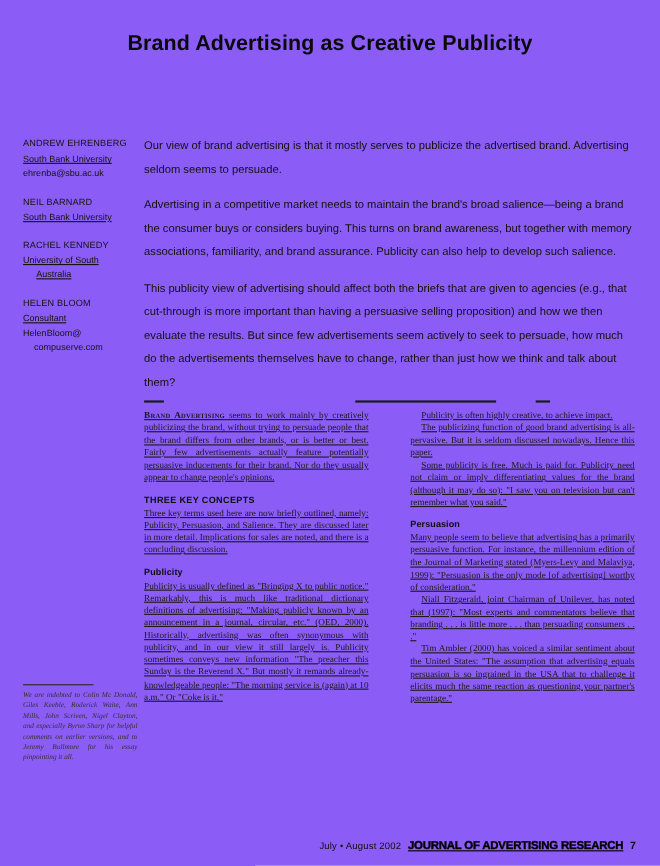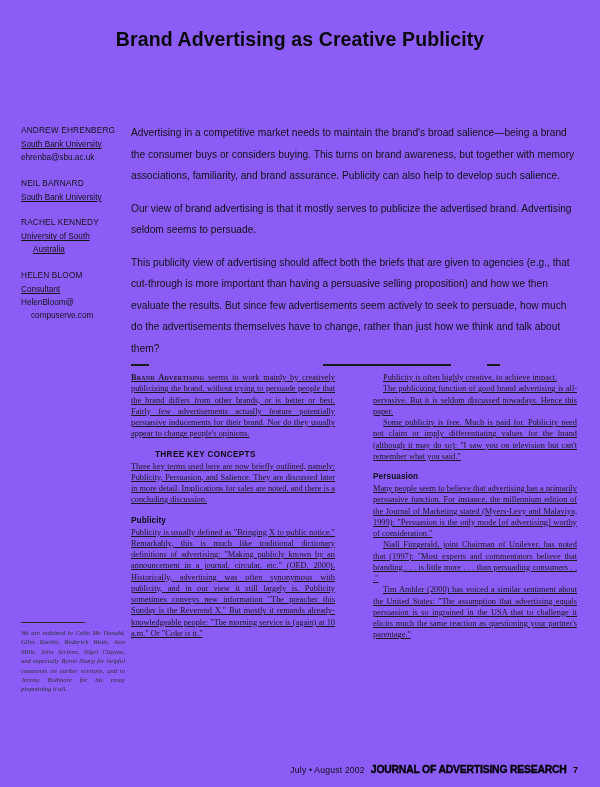--- a/index.html
+++ b/index.html
@@ -121,21 +121,21 @@
   }
   .subhead {
     font-family: "Liberation Sans", sans-serif;
     font-weight: bold;
     font-size: 8.2px;
     line-height: 11px;
     margin: 9px 0 1px 0;
     letter-spacing: 0.1px;
     color: #0d0d0d;
   }
-  .subhead.caps { letter-spacing: 0.35px; margin-left: 24px; }
+  .subhead.caps { letter-spacing: 0.35px; }
 
   
   .footnote-rule {
     position: absolute;
     left: 21px;
     top: 622px;
     width: 64px;
     height: 1.3px;
     background: #2a2a2a;
   }
@@ -167,20 +167,21 @@
     font-size: 8.6px;
     letter-spacing: 0.2px;
   }
   .footer-journal {
     font-family: "Liberation Sans", sans-serif;
     font-weight: bold;
     font-size: 10.4px;
     letter-spacing: -0.2px;
     -webkit-text-stroke: 0.35px #000;
     color: #000;
+    text-decoration: underline;
   }
   .footer-page {
     font-size: 9.6px;
     font-weight: bold;
   }
 </style>
 </head>
 <body>
 
 <div class="page">
@@ -209,22 +210,22 @@
     <div class="author-block">
       <div class="author-name">HELEN BLOOM</div>
       <span class="author-affil">Consultant</span>
       <span class="author-email">HelenBloom@</span>
       <span class="author-email indent2">compuserve.com</span>
     </div>
 
   </div>
 
   <div class="abstract">
+    <p>Our view of brand advertising is that it mostly serves to publicize the advertised brand. Advertising seldom seems to persuade.</p>
     <p>Advertising in a competitive market needs to maintain the brand's broad salience—being a brand the consumer buys or considers buying. This turns on brand awareness, but together with memory associations, familiarity, and brand assurance. Publicity can also help to develop such salience.</p>
-    <p>Our view of brand advertising is that it mostly serves to publicize the advertised brand. Advertising seldom seems to persuade.</p>
     <p>This publicity view of advertising should affect both the briefs that are given to agencies (e.g., that cut-through is more important than having a persuasive selling proposition) and how we then evaluate the results. But since few advertisements seem actively to seek to persuade, how much do the advertisements themselves have to change, rather than just how we think and talk about them?</p>
   </div>
 
   <div class="rules">
     <div class="rule rule-a"></div>
     <div class="rule rule-b"></div>
     <div class="rule rule-c"></div>
   </div>
 
   <div class="cols">

